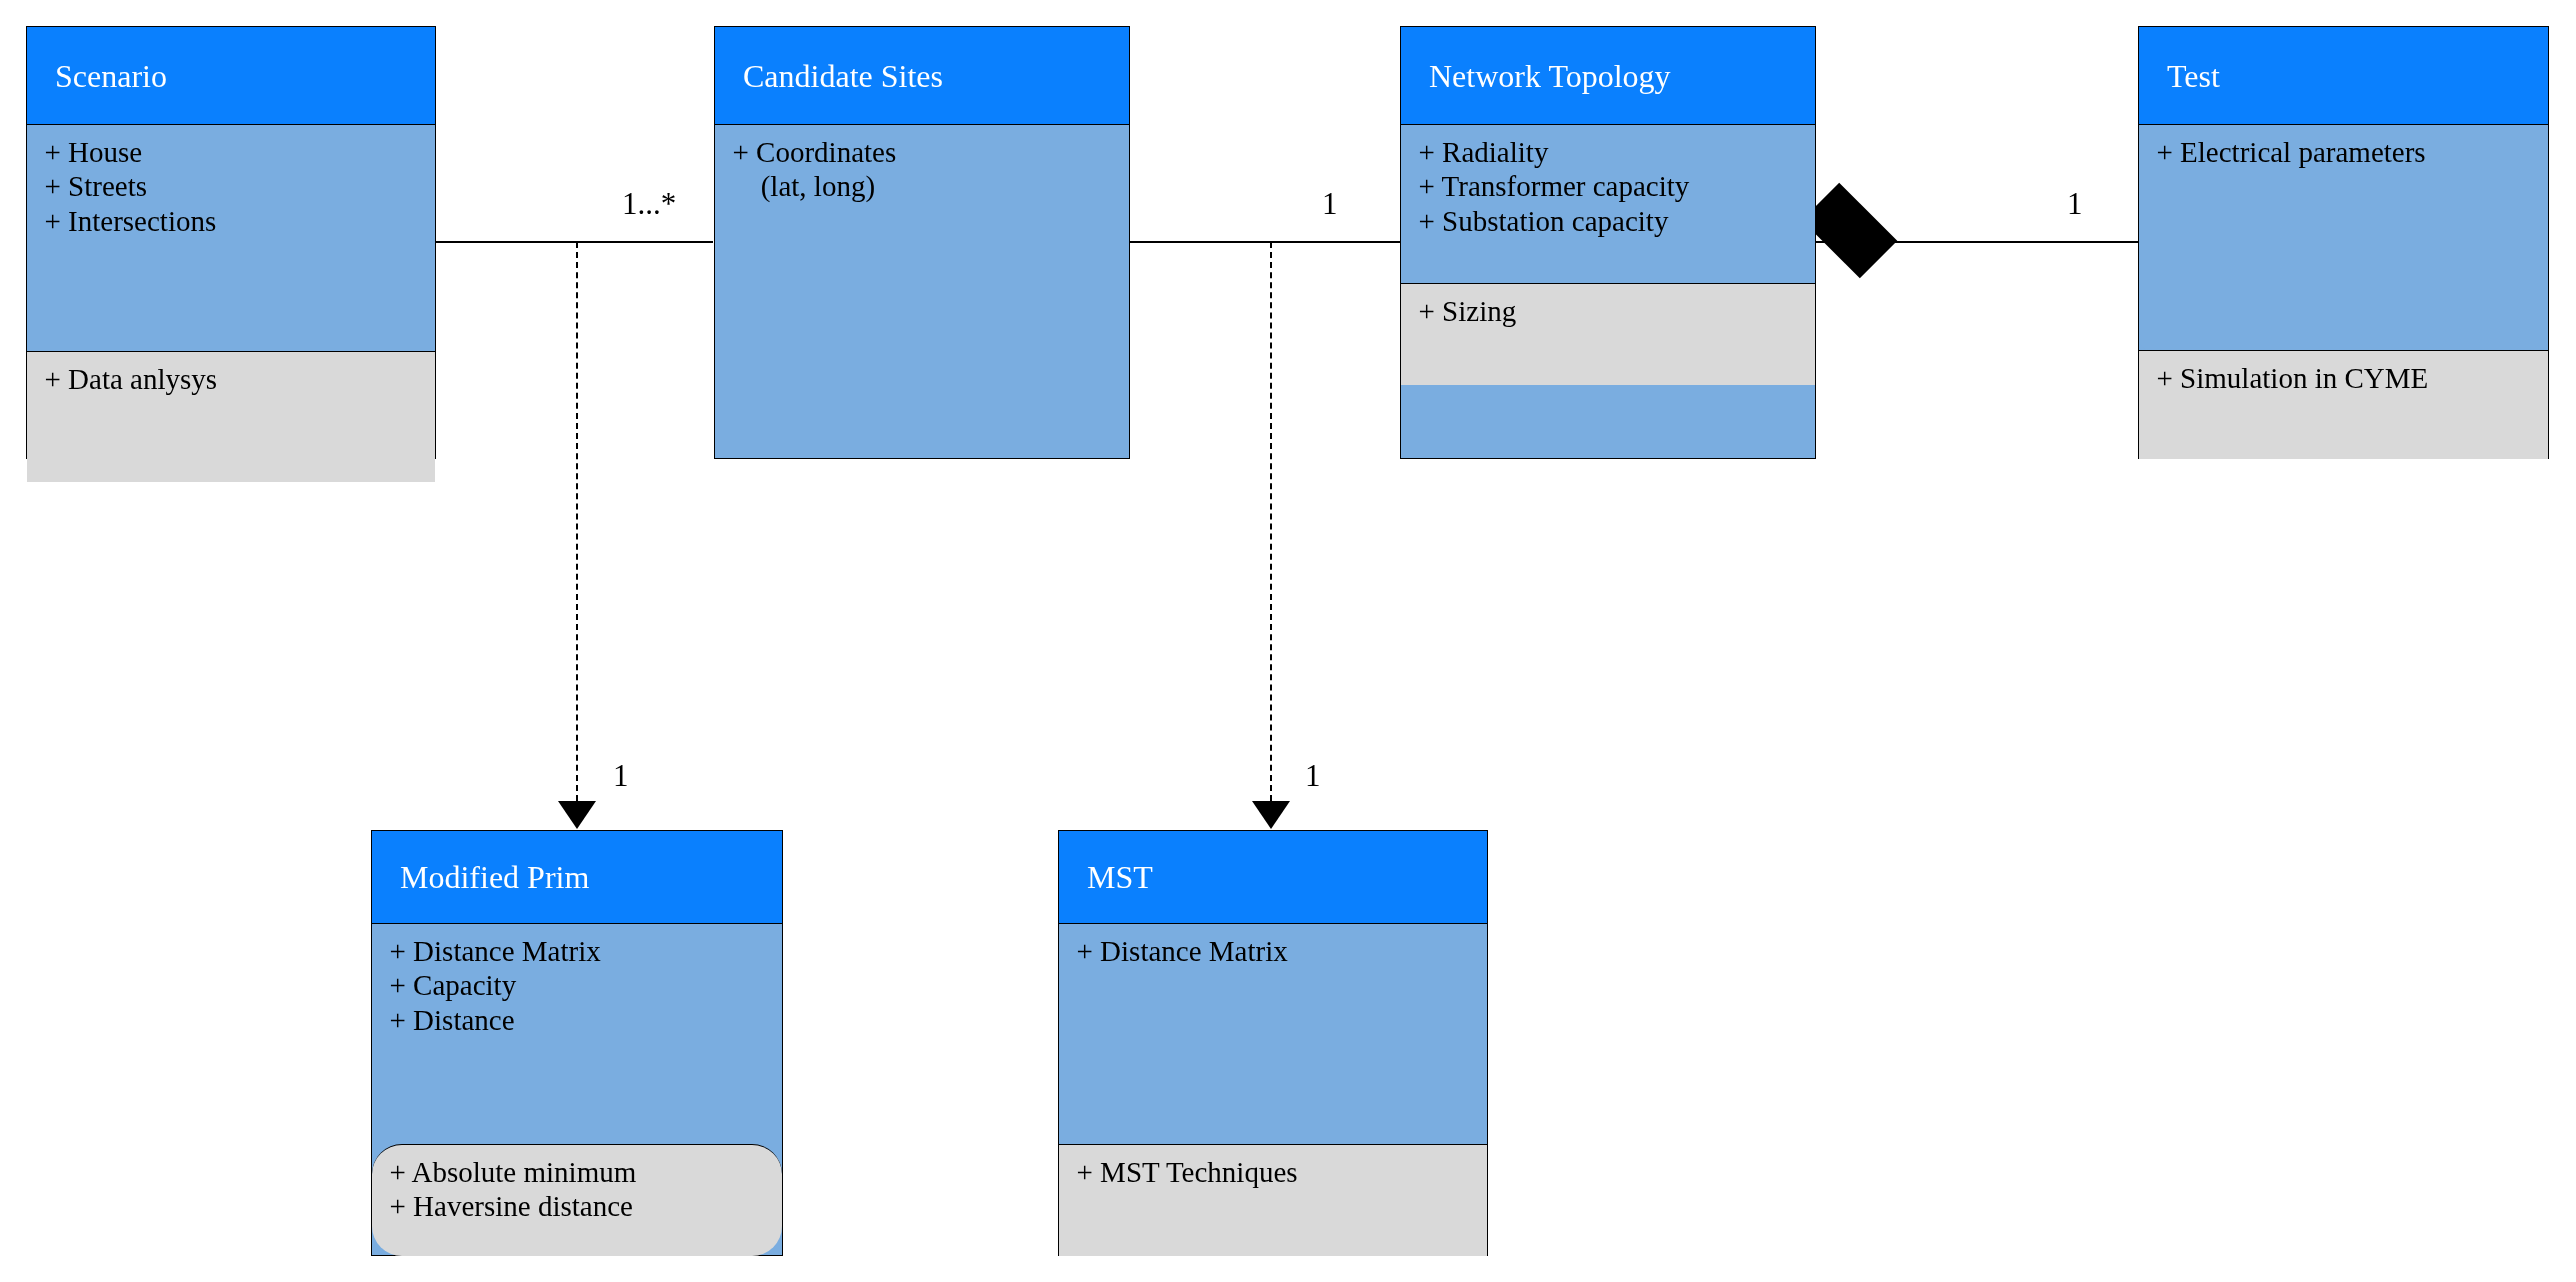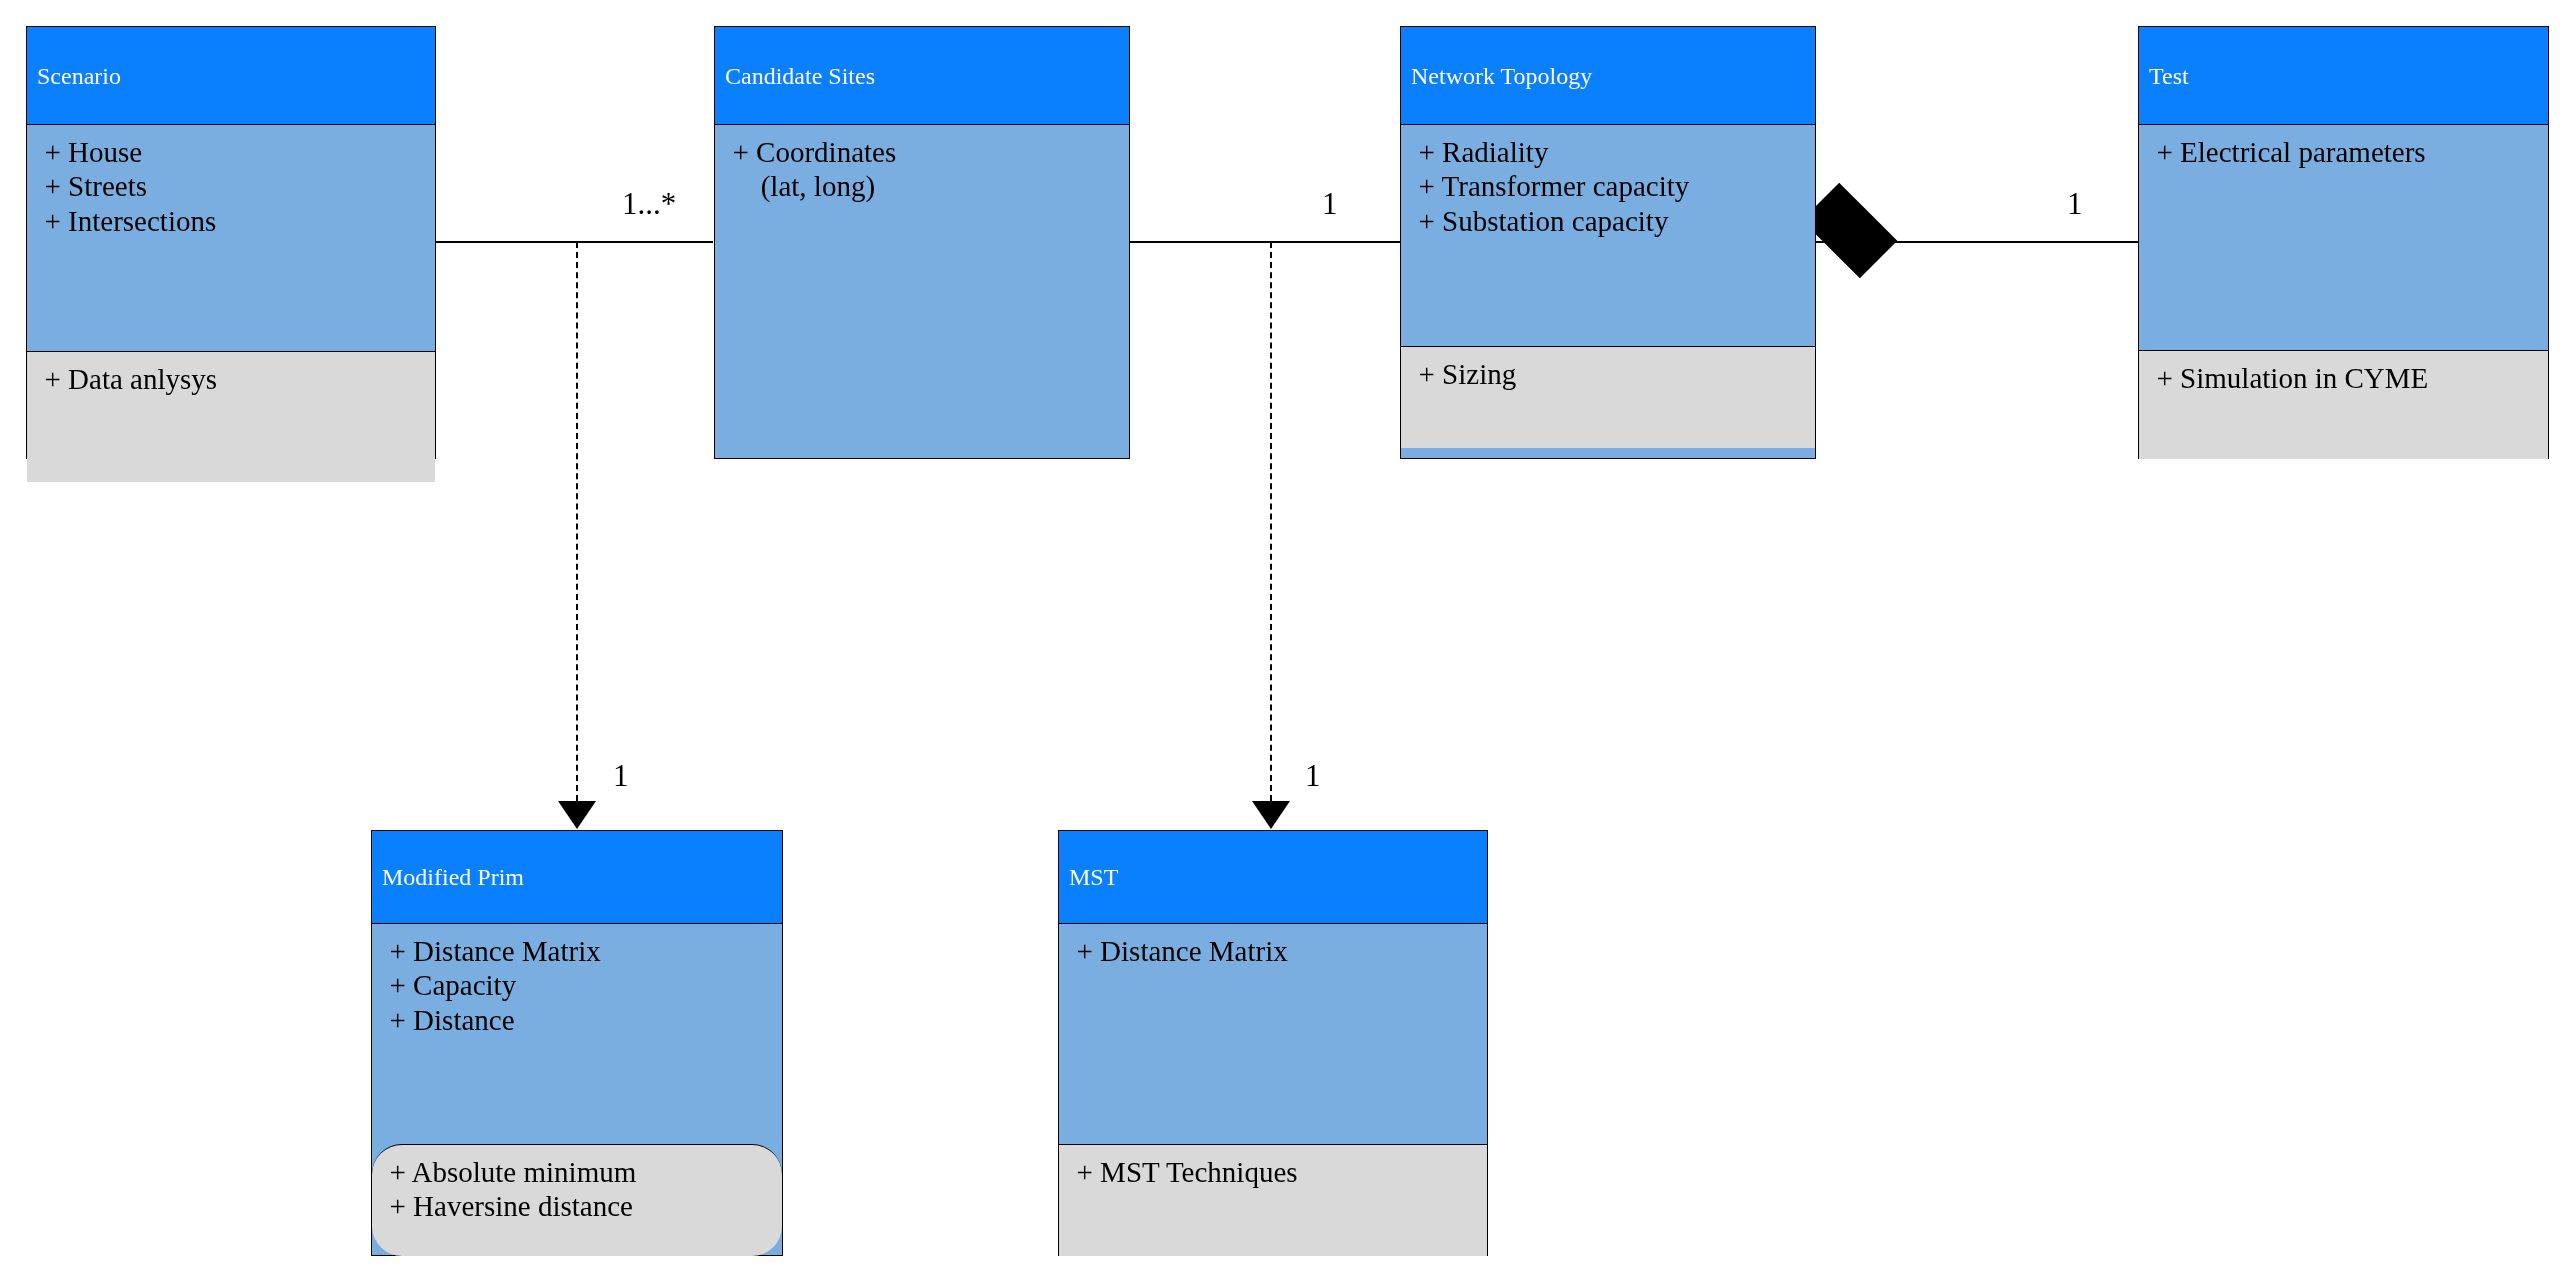--- a/index.html
+++ b/index.html
@@ -3,21 +3,21 @@
 <meta charset="utf-8">
 <title>UML Class Diagram</title>
 <style>
   html,body{margin:0;padding:0;background:#ffffff;}
   body{font-family:"Liberation Serif","DejaVu Serif",serif;}
   #canvas{position:relative;width:2576px;height:1282px;background:#ffffff;overflow:hidden;}
 
   .uml-class{position:absolute;box-sizing:border-box;border:1.5px solid #000000;background:#7AADE0;}
   .uml-header{box-sizing:border-box;background:#0A80FE;border-bottom:1.5px solid #000000;
               color:#ffffff;display:flex;align-items:center;}
-  .uml-header .title{padding-left:10px;font-size:24px;line-height:1;white-space:nowrap;}
+  .uml-header .title{padding-left:28px;font-size:32px;line-height:1;white-space:nowrap;}
   .uml-attrs{box-sizing:border-box;background:#7AADE0;padding:10.2px 0 0 11.7px;}
   .uml-ops{box-sizing:border-box;background:#D9D9D9;border-top:1.5px solid #000000;padding:10.2px 0 0 11.7px;}
   .row{font-size:29px;line-height:1.18;color:#000000;white-space:pre;padding-left:5.8px;}
   .row.cont{padding-left:34px;}
 
   .edge-h{position:absolute;height:0;border-top:2.2px solid #000000;}
   .edge-v-dashed{position:absolute;width:0;border-left:2.2px dashed #000000;}
   .mult{position:absolute;font-size:31px;color:#000000;white-space:nowrap;line-height:1;}
 
   .diamond{position:absolute;background:#000000;
@@ -70,21 +70,21 @@
     <div class="uml-attrs" style="height:225px;">
       <div class="row">+ Coordinates</div>
       <div class="row cont">(lat, long)</div>
     </div>
   </div>
 
   <div class="uml-class" style="left:1400px;top:26px;width:416px;height:433px;">
     <div class="uml-header" style="height:98px;">
       <span class="title">Network Topology</span>
     </div>
-    <div class="uml-attrs" style="height:221px;">
+    <div class="uml-attrs" style="height:158px;">
       <div class="row">+ Radiality</div>
       <div class="row">+ Transformer capacity</div>
       <div class="row">+ Substation capacity</div>
     </div>
     <div class="uml-ops" style="height:102px;">
       <div class="row">+ Sizing</div>
     </div>
   </div>
 
   <div class="uml-class" style="left:2138px;top:26px;width:411px;height:433px;">

